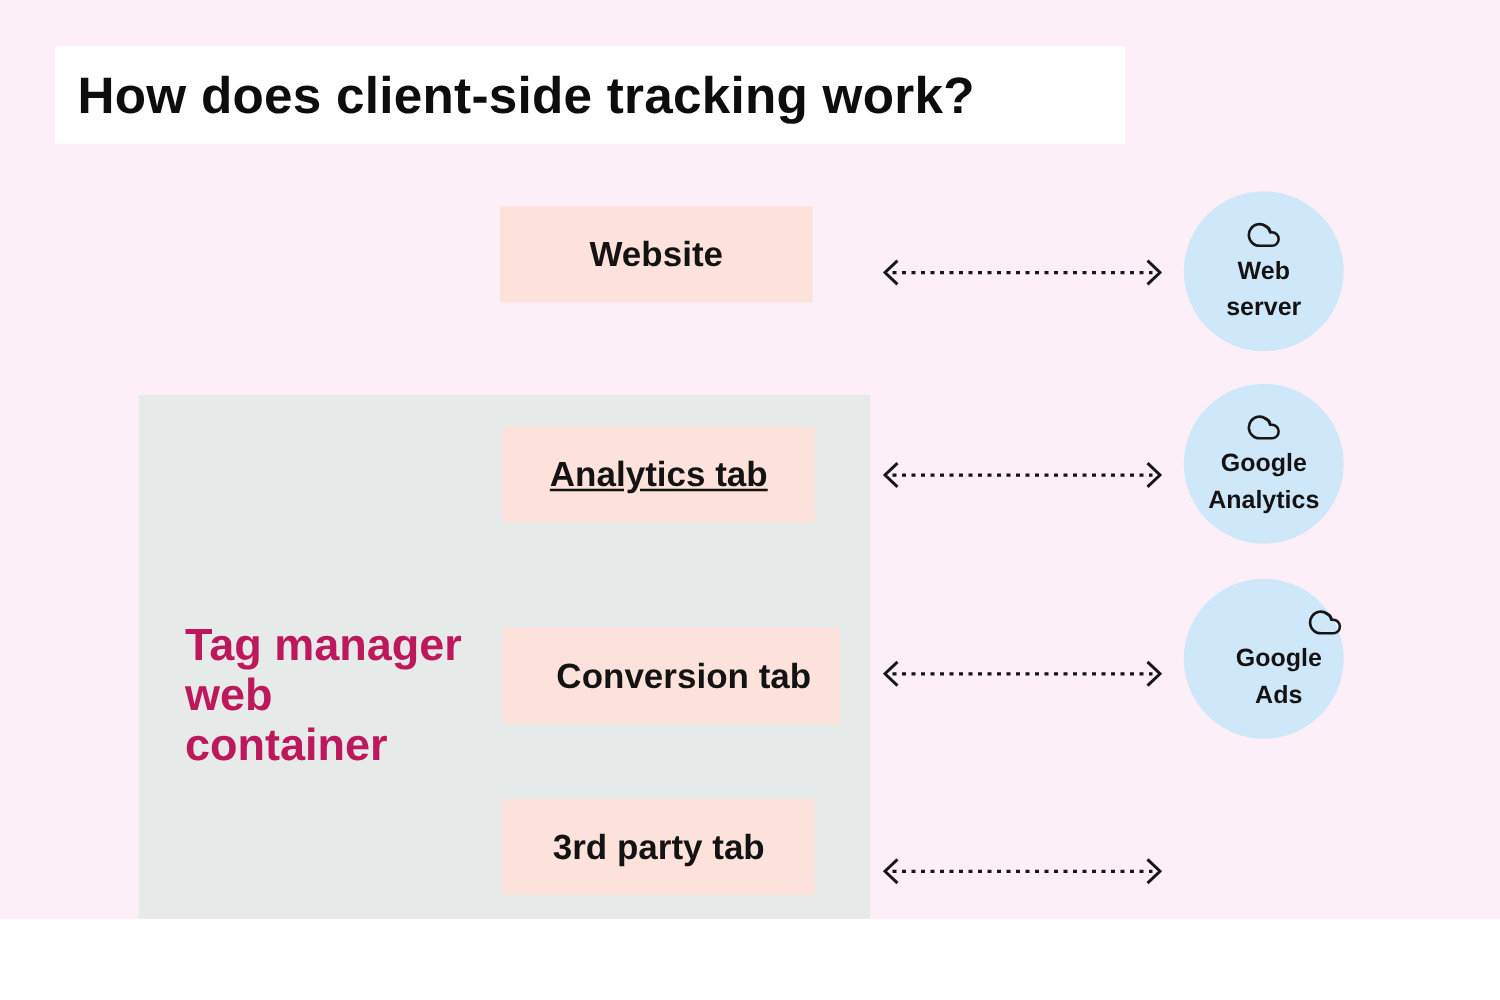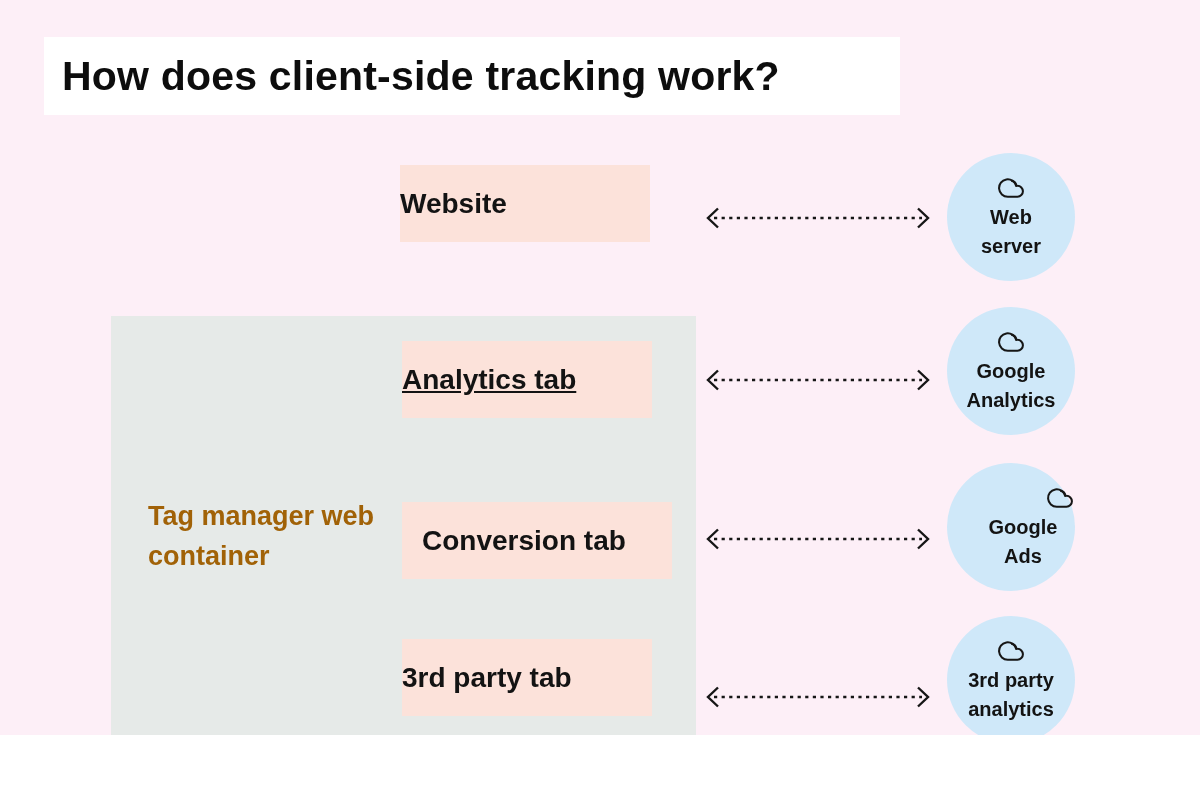--- a/index.html
+++ b/index.html
@@ -42,35 +42,36 @@
     top: 316px;
     width: 585px;
     height: 447px;
     background: var(--container-gray, #e6eae8);
   }
   .tag-label {
     position: absolute;
     left: 37px;
     top: 180px;
     width: 235px;
-    font-size: 27px;
+    font-size: 36px;
     font-weight: 600;
     line-height: 40px;
-    color: #a16207;
+    color: #be185d;
   }
 
   
   .src-box {
     position: absolute;
     left: 400px;
     width: 250px;
     height: 77px;
     background: var(--box-pink, #fce2da);
     display: flex;
     align-items: center;
+    justify-content: center;
     font-size: 28px;
     font-weight: 600;
     color: #131313;
   }
   .src-row1 { top: 165px; }
   .src-row2 { top: 341px; left: 402px; text-decoration: underline; }
   .src-row3 { top: 502px; left: 402px; padding-left: 20px; }
   .src-row4 { top: 639px; left: 402px; }
 
   
@@ -180,21 +181,14 @@
     </svg>
     <div class="label">Google Analytics</div>
   </div>
   <div class="circle circle-row3">
     <svg class="cloud" viewBox="0 0 24 24" fill="none" stroke="#161616" stroke-width="1.9" stroke-linecap="round" stroke-linejoin="round">
       <path d="M18 10h-1.26A8 8 0 1 0 9 20h9a5 5 0 0 0 0-10z"></path>
       <path d="M16.74 10a4.3 4.3 0 0 0-3.9-4.5"></path>
     </svg>
     <div class="label">Google Ads</div>
   </div>
-  <div class="circle circle-row4">
-    <svg class="cloud" viewBox="0 0 24 24" fill="none" stroke="#161616" stroke-width="1.9" stroke-linecap="round" stroke-linejoin="round">
-      <path d="M18 10h-1.26A8 8 0 1 0 9 20h9a5 5 0 0 0 0-10z"></path>
-      <path d="M16.74 10a4.3 4.3 0 0 0-3.9-4.5"></path>
-    </svg>
-    <div class="label">3rd party analytics</div>
-  </div>
 
 </div>
 
 </body></html>

